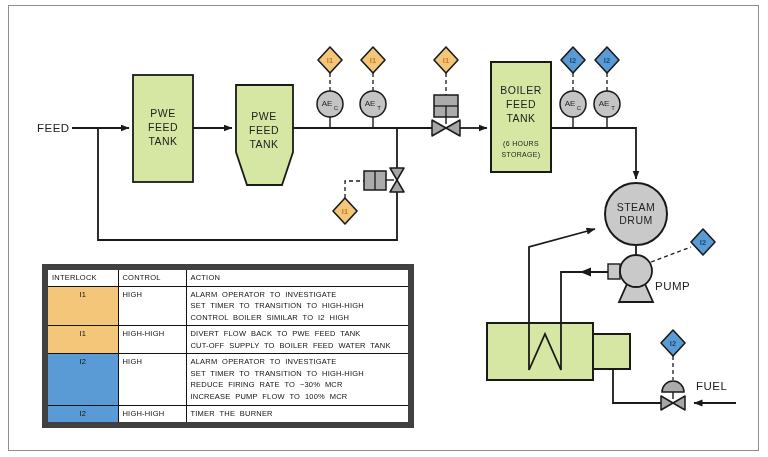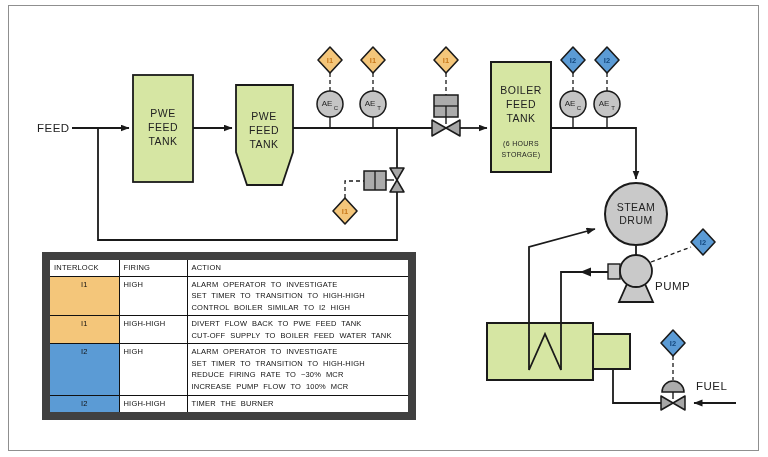--- a/index.html
+++ b/index.html
@@ -32,21 +32,21 @@
   .pipe{stroke:var(--ink);stroke-width:1.8;fill:none;}
   .stem{stroke:var(--ink);stroke-width:1.4;fill:none;}
   .dash{stroke:var(--ink);stroke-width:1.3;fill:none;stroke-dasharray:4 3;}
   .coil{stroke:var(--ink);stroke-width:1.8;fill:none;}
 
   .itable{position:absolute;left:42px;top:252px;width:366px;height:151px;
           border-collapse:collapse;table-layout:fixed;font-size:7.5px;line-height:11.5px;
           color:#111;letter-spacing:.2px;word-spacing:2.5px;}
   .itable th,.itable td{border:1.5px solid #111;padding:2px 4px;vertical-align:top;
           font-weight:normal;text-align:left;overflow:hidden;}
-  .itable{border:8px solid #404040;}
+  .itable{border:6px solid #404040;margin-top:12px;}
   .c-ilk{width:73px;text-align:center;}
   .c-st{width:68px;}
   .c-act{width:225px;}
   td.c-ilk{text-align:center;}
   td.orange{background:var(--orange);}
   td.blue{background:var(--blue);}
   .pre{white-space:pre-line;}
   tr.h{height:16px;} tr.r1{height:37px;} tr.r2{height:28px;} tr.r3{height:52px;} tr.r4{height:18px;}
 </style>
 </head>
@@ -217,21 +217,21 @@
     </g>
 
     <text class="lbl" x="37" y="132">FEED</text>
     <text class="lbl" x="696" y="390">FUEL</text>
   </svg>
 
   <table class="itable">
     <tbody>
         <tr class="h">
       <th class="c-ilk">INTERLOCK</th>
-      <th class="c-st">FIRING</th>
+      <th class="c-st">CONTROL</th>
       <th class="c-act">ACTION</th>
     </tr>
     <tr class="r1">
       <td class="c-ilk orange">I1</td>
       <td class="c-st">HIGH</td>
       <td class="c-act pre">ALARM OPERATOR TO INVESTIGATE
 SET TIMER TO TRANSITION TO HIGH-HIGH
 CONTROL BOILER SIMILAR TO I2 HIGH</td>
     </tr>
     <tr class="r2">

